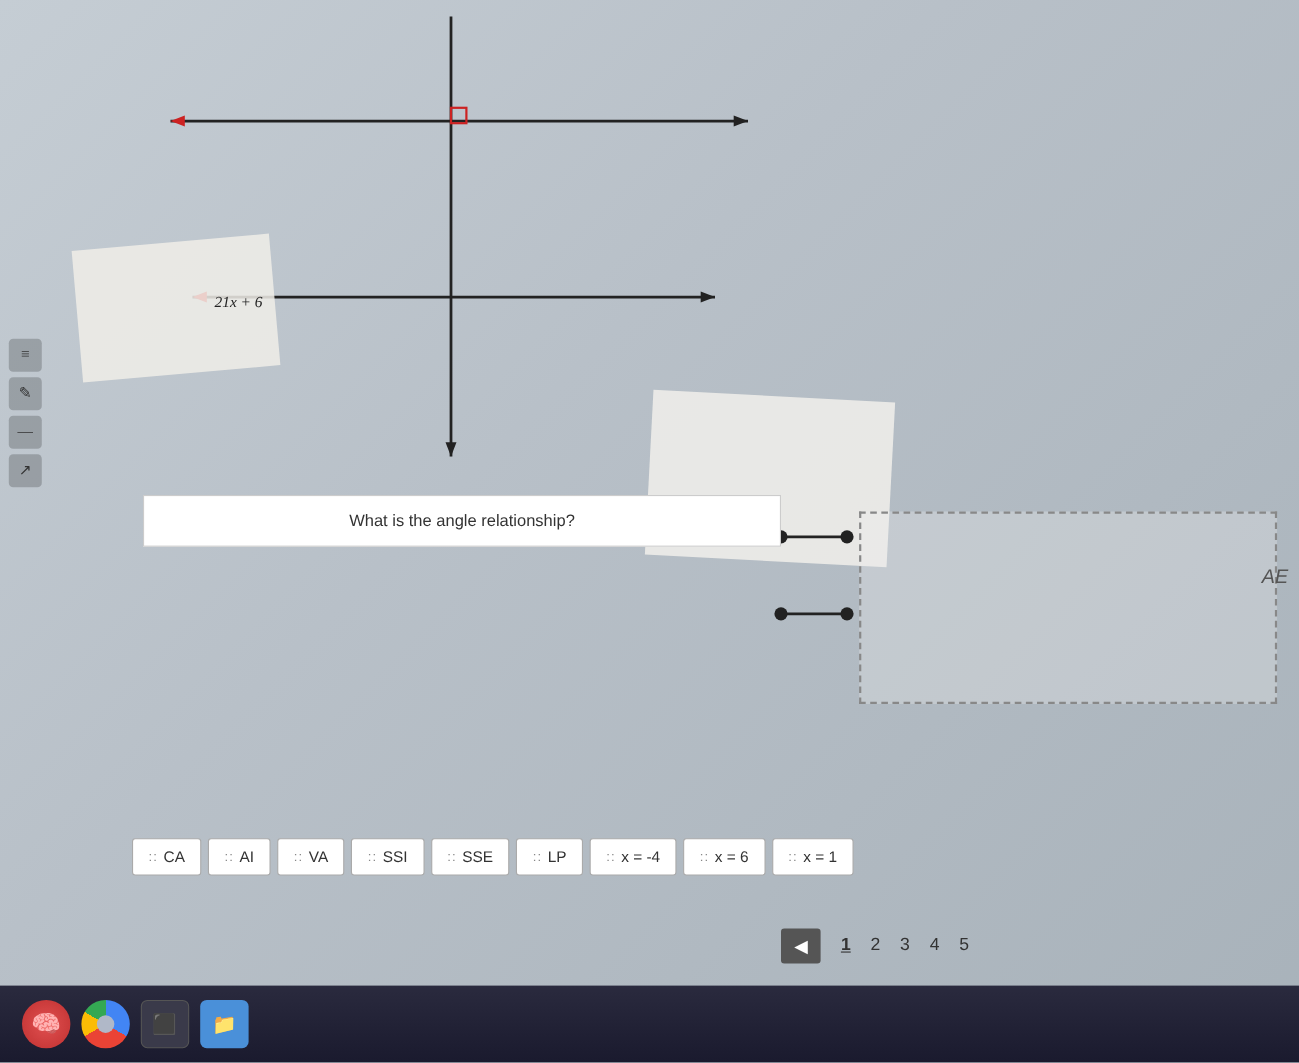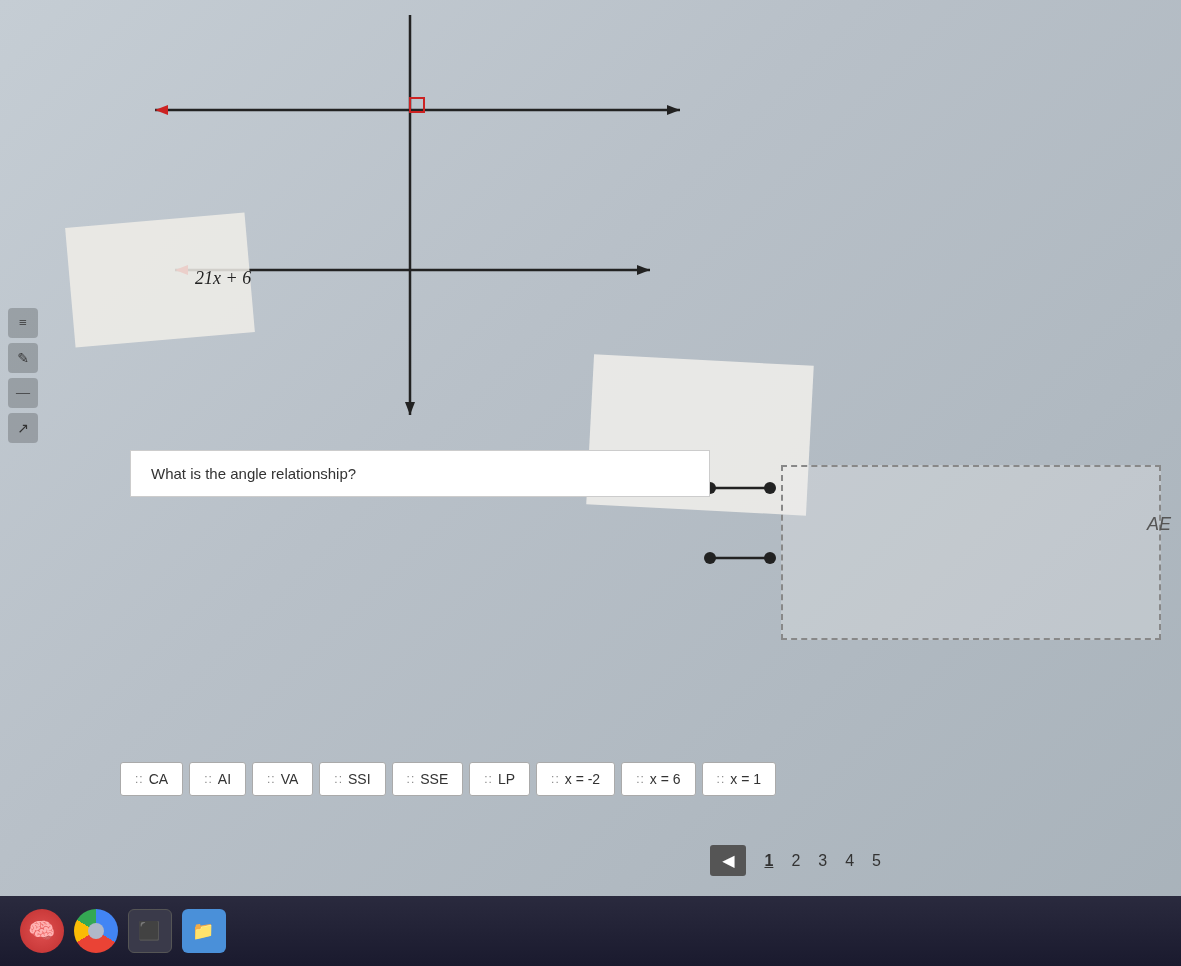--- a/index.html
+++ b/index.html
@@ -64,21 +64,21 @@
       left: 130px;
       width: 580px;
       z-index: 5;
     }
 
     .question-box {
       background: white;
       border: 1px solid #ccc;
       padding: 14px 20px;
       margin-bottom: 8px;
-      text-align: left;
+      text-align: center;
       font-family: Arial, sans-serif;
       font-size: 15px;
       color: #333;
       position: relative;
     }
 
     
     .answer-area {
       position: absolute;
       top: 450px;
@@ -253,21 +253,21 @@
       font-size: 14px;
       color: #333;
     }
 
     
     .expr-label {
       position: absolute;
       top: 268px;
       left: 195px;
       font-family: 'Times New Roman', serif;
-      font-size: 18px;
+      font-size: 14px;
       font-style: italic;
       color: #222;
       z-index: 3;
     }
   </style>
 </head>
 <body>
 
 <div class="main-area">
 
@@ -349,21 +349,21 @@
       <span>SSE</span>
     </div>
 
     <div class="tile">
       <span class="tile-dots">::</span>
       <span>LP</span>
     </div>
 
     <div class="tile">
       <span class="tile-dots">::</span>
-      <span>x = -2</span>
+      <span>x = -4</span>
     </div>
 
     <div class="tile">
       <span class="tile-dots">::</span>
       <span>x = 6</span>
     </div>
 
     <div class="tile">
       <span class="tile-dots">::</span>
       <span>x = 1</span>

